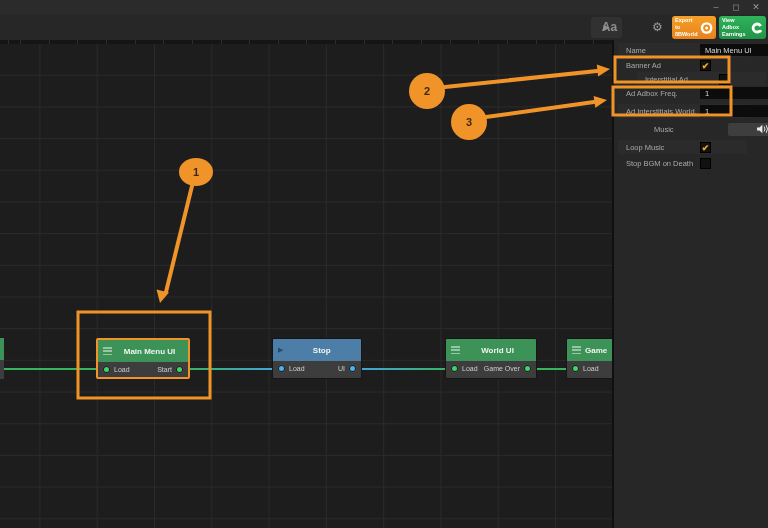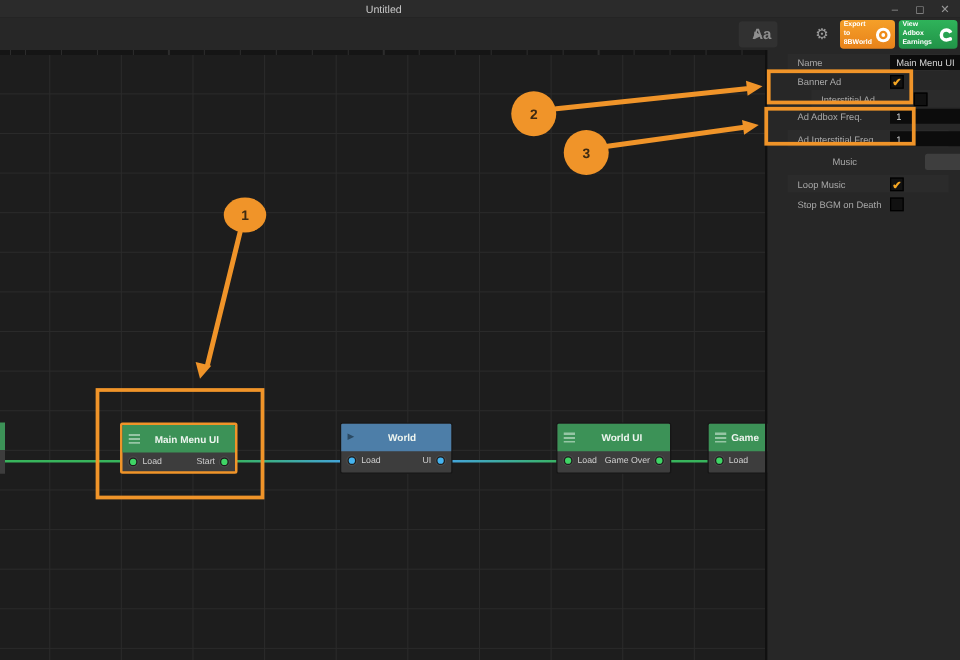--- a/index.html
+++ b/index.html
@@ -63,39 +63,38 @@
   .dot.g i { background:#3fd465; }
   .dot.b i { background:#45b4f0; }
 
   #node-sliver { position:absolute; left:0; top:298px; width:4px; height:41px; }
   #node-sliver .t { height:22px; background:#3c9257; }
   #node-sliver .b { height:19px; background:#3d3d3d; }
 
   
   #inspector { position:absolute; left:614px; top:40px; width:154px; height:488px; background:#272727; }
   #panel-sep { position:absolute; left:612px; top:40px; width:2px; height:488px; background:#101010; }
-  .prow { position:absolute; left:16px; width:129px; height:14px; display:flex; align-items:center; }
+  .prow { position:absolute; left:4px; width:129px; height:14px; display:flex; align-items:center; }
   .prow.alt { background:#2b2b2b; }
   .plabel { position:absolute; left:8px; color:#a9a9a9; font-size:7.5px; }
   .pinput { position:absolute; left:82px; width:70px; height:12px; background:#0c0c0c; border:none;
             color:#d8d8d8; font-size:7.5px; padding:0 5px; font-family:"Liberation Sans",sans-serif; }
   .pcheck { position:absolute; left:82px; width:11px; height:11px; background:#111;
             border:1px solid #000; color:#f5a623; font-size:9px; font-weight:bold;
             line-height:10px; text-align:center; }
   #music-btn { position:absolute; left:82px; width:70px; height:13px; background:#3e3e3e;
                border-radius:2px; display:flex; align-items:center; justify-content:center; }
 
   
   #annotations { position:absolute; left:0; top:0; width:768px; height:528px; pointer-events:none; }
 </style>
 </head>
 <body>
 
 <div id="titlebar">
-  <div id="win-title">Untitled</div>
   <div class="winctl" style="right:42px;">–</div>
   <div class="winctl" style="right:22px;">◻</div>
   <div class="winctl" style="right:2px;">✕</div>
 </div>
 
 <div id="toolbar">
   <div class="tbtn" id="play-btn">
     <span>▶</span>
   </div>
   <div class="tbtn" id="font-btn">
@@ -157,21 +156,21 @@
         <span class="dot g">
             <i></i>
           </span>
       </span>
     </div>
   </div>
 
   <div class="node" style="left:272px; width:90px;">
     <div class="nhead blue">
       <span class="nicon-play">▶</span>
-      <span class="ntitle">World</span>
+      <span class="ntitle">Stop</span>
     </div>
     <div class="nbody">
       <span class="port">
         <span class="dot b">
             <i></i>
           </span>
         <span>Load</span>
       </span>
       <span class="port">
         <span>UI</span>
@@ -238,21 +237,21 @@
     <span class="plabel">Interstitial Ad</span>
     <span class="pcheck"></span>
   </div>
 
   <div class="prow" style="top:46px;">
     <span class="plabel">Ad Adbox Freq.</span>
     <input class="pinput" type="text" value="1" style="">
   </div>
 
   <div class="prow alt" style="top:64px;">
-    <span class="plabel">Ad Interstitial Freq.</span>
+    <span class="plabel">Ad Interstitials World.</span>
     <input class="pinput" type="text" value="1" style="">
   </div>
 
   <div class="prow" style="top:81px; height:16px;margin-left:28px;">
     <span class="plabel">Music</span>
     <span id="music-btn">
       <svg width="14" height="10" viewBox="0 0 14 10">
         <polygon points="1,3.4 3.4,3.4 6.4,0.8 6.4,9.2 3.4,6.6 1,6.6" fill="#e8e8e8"></polygon>
         <path d="M8.2 2.6 q1.6 2.4 0 4.8 M10.2 1.2 q2.6 3.8 0 7.6" stroke="#e8e8e8" stroke-width="1" fill="none"></path>
       </svg>

